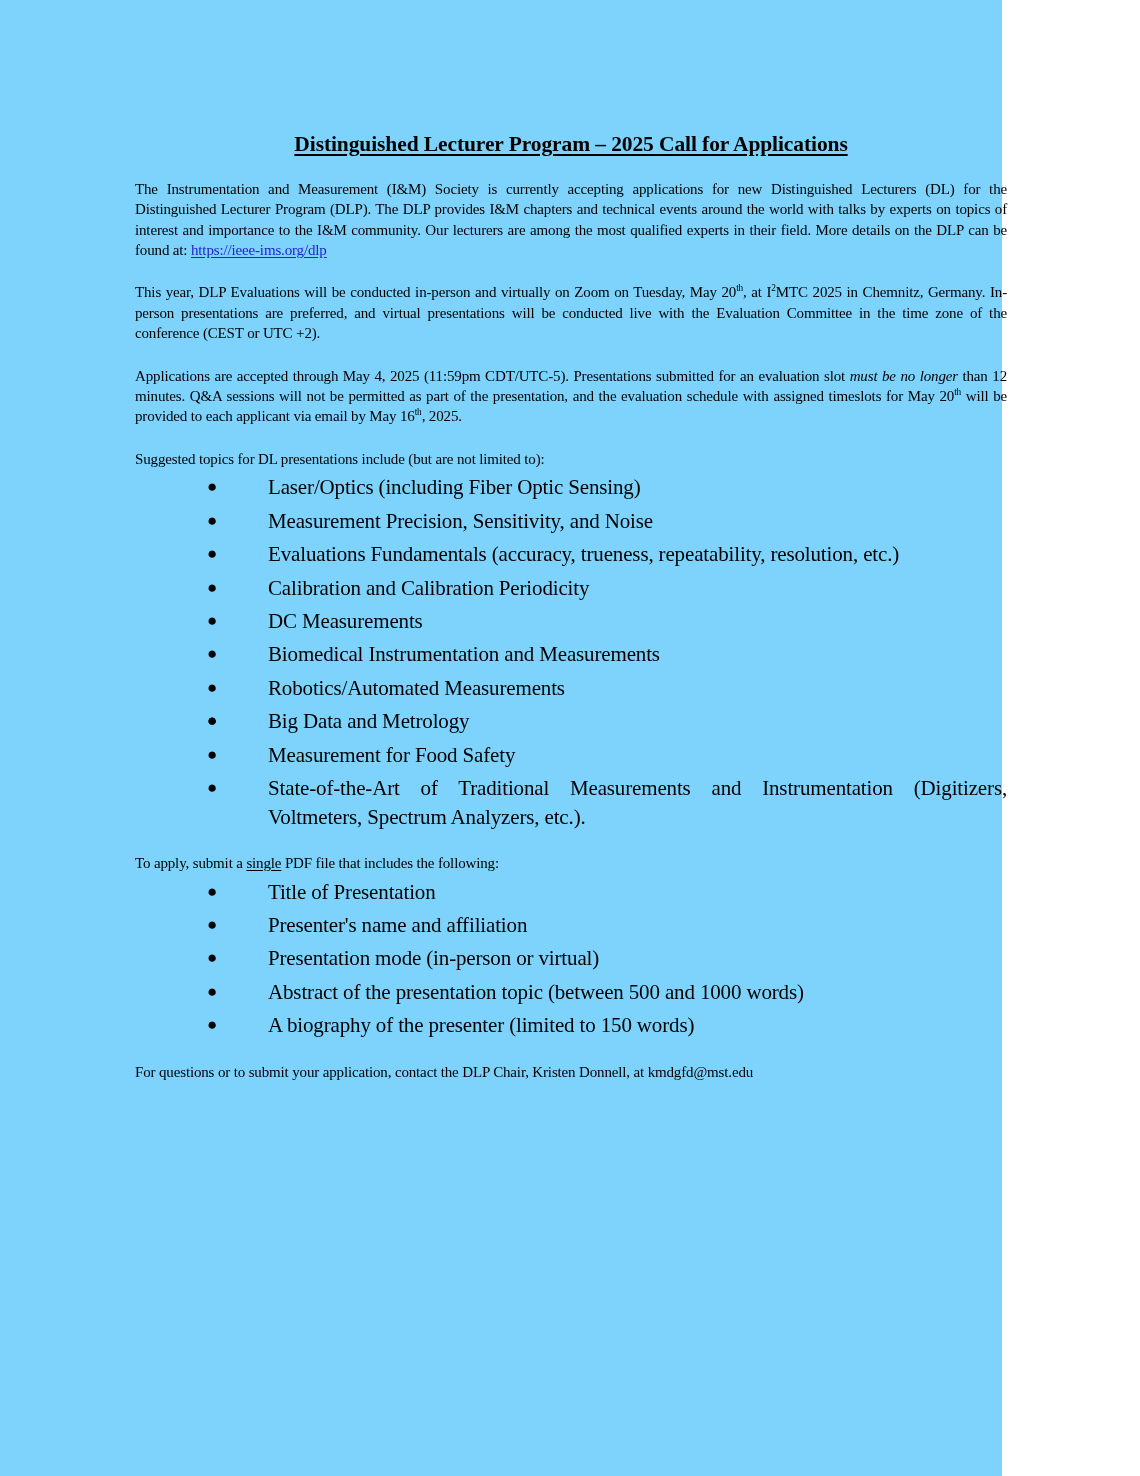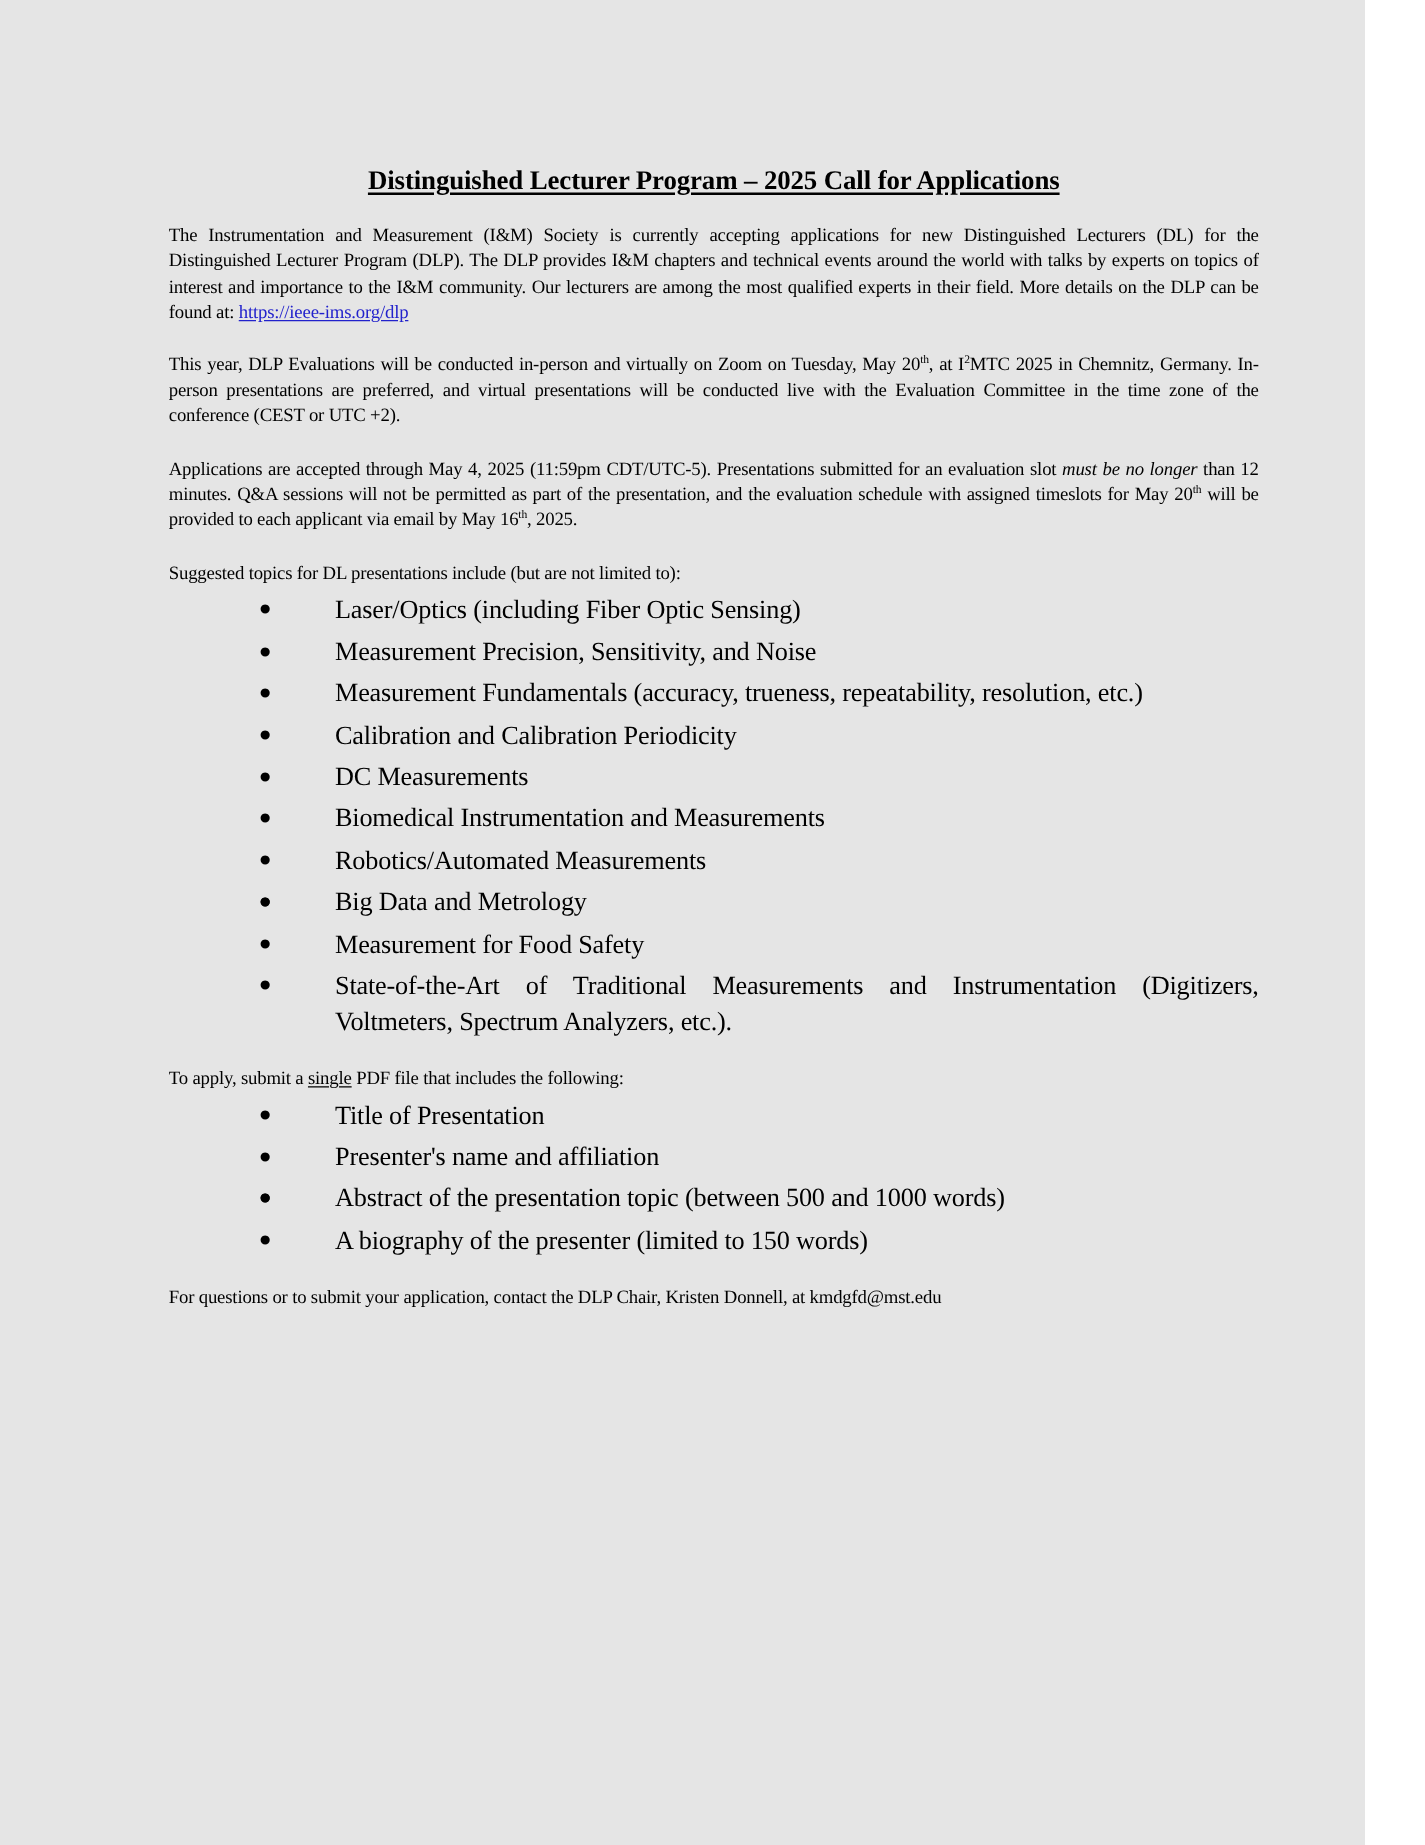--- a/index.html
+++ b/index.html
@@ -9,23 +9,23 @@
   }
   body {
     width: 1140px;
     height: 1476px;
     font-family: "Liberation Serif", "DejaVu Serif", serif;
     color: #000000;
     overflow: hidden;
   }
   .page {
     position: relative;
-    width: 1092px;
+    width: 1002px;
     height: 1476px;
-    background: #e5e5e5;
+    background: #7dd3fc;
     box-sizing: border-box;
   }
   .content {
     position: absolute;
     left: 135px;
     top: 131px;
     width: 872px;
   }
   .doc-title {
     text-align: center;
@@ -113,37 +113,37 @@
 
     <p class="para"><span>This year, DLP Evaluations will be conducted in-person and virtually on Zoom on Tuesday, May 20</span><sup>th</sup><span>, at I</span><sup>2</sup><span>MTC 2025 in Chemnitz, Germany. In-person presentations are preferred, and virtual presentations will be conducted live with the Evaluation Committee in the time zone of the conference (CEST or UTC +2).</span></p>
 
     <p class="para"><span>Applications are accepted through May 4, 2025 (11:59pm CDT/UTC-5). Presentations submitted for an evaluation slot </span><em class="ital">must be no longer</em><span> than 12 minutes. Q&amp;A sessions will not be permitted as part of the presentation, and the evaluation schedule with assigned timeslots for May 20</span><sup>th</sup><span> will be provided to each applicant via email by May 16</span><sup>th</sup><span>, 2025.</span></p>
 
     <p class="para tight">Suggested topics for DL presentations include (but are not limited to):</p>
 
     <ul class="bullets">
       <li><span class="marker">●</span><span>Laser/Optics (including Fiber Optic Sensing)</span></li>
       <li><span class="marker">●</span><span>Measurement Precision, Sensitivity, and Noise</span></li>
-      <li><span class="marker">●</span><span>Measurement Fundamentals (accuracy, trueness, repeatability, resolution, etc.)</span></li>
+      <li><span class="marker">●</span><span>Evaluations Fundamentals (accuracy, trueness, repeatability, resolution, etc.)</span></li>
       <li><span class="marker">●</span><span>Calibration and Calibration Periodicity</span></li>
       <li><span class="marker">●</span><span>DC Measurements</span></li>
       <li><span class="marker">●</span><span>Biomedical Instrumentation and Measurements</span></li>
       <li><span class="marker">●</span><span>Robotics/Automated Measurements</span></li>
       <li><span class="marker">●</span></li>
       <li><span class="marker">●</span><span>Big Data and Metrology</span></li>
       <li><span class="marker">●</span><span>Measurement for Food Safety</span></li>
       <li><span class="marker">●</span><span>State-of-the-Art of Traditional Measurements and Instrumentation (Digitizers, Voltmeters, Spectrum Analyzers, etc.).</span></li>
     </ul>
 
     <p class="para tight"><span>To apply, submit a </span><span class="und">single</span><span> PDF file that includes the following:</span></p>
 
     <ul class="bullets">
       <li><span class="marker">●</span><span>Title of Presentation</span></li>
       <li><span class="marker">●</span><span>Presenter's name and affiliation</span></li>
-      <li><span class="marker">●</span></li>
+      <li><span class="marker">●</span><span>Presentation mode (in-person or virtual)</span></li>
       <li><span class="marker">●</span><span>Abstract of the presentation topic (between 500 and 1000 words)</span></li>
       <li><span class="marker">●</span><span>A biography of the presenter (limited to 150 words)</span></li>
     </ul>
 
     <p class="para last gap-before">For questions or to submit your application, contact the DLP Chair, Kristen Donnell, at kmdgfd@mst.edu</p>
 
   </div>
 </div>
 
 </body></html>

